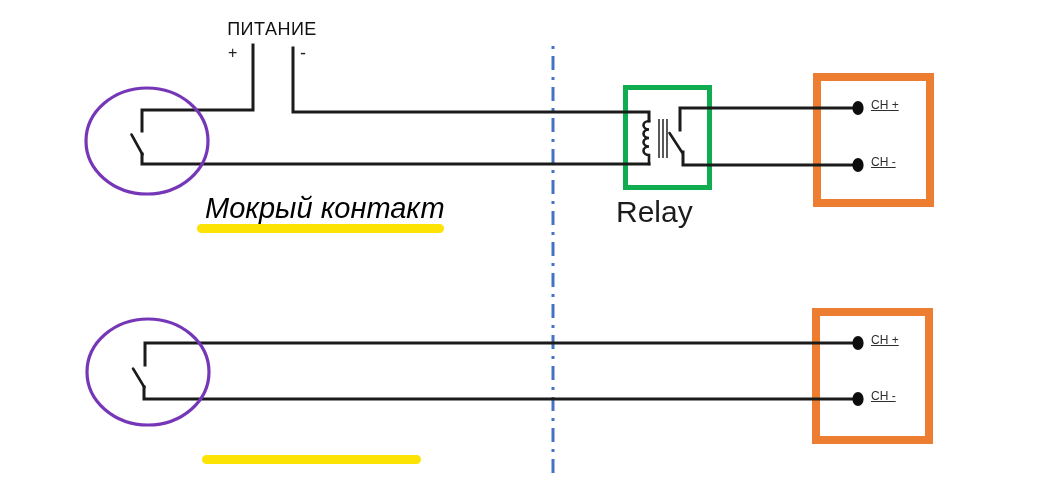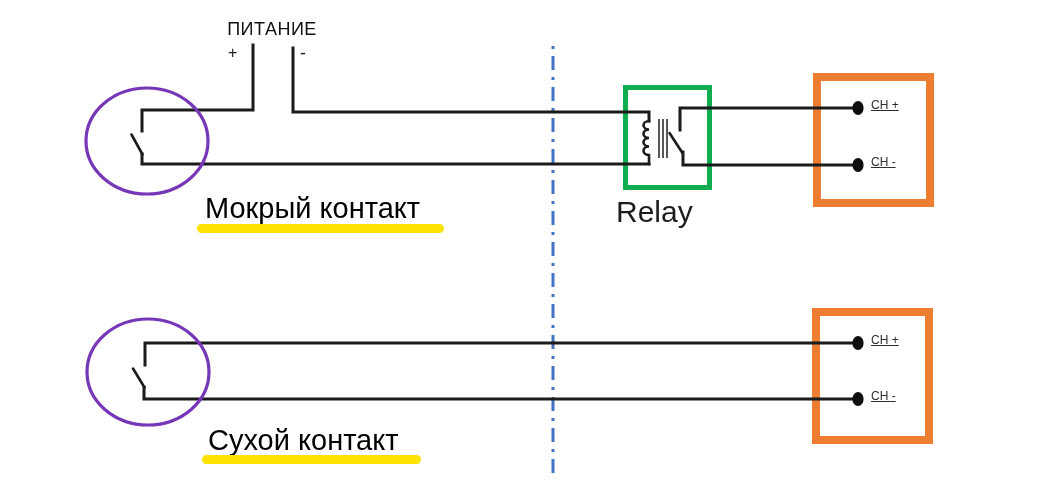--- a/index.html
+++ b/index.html
@@ -16,21 +16,21 @@
   .lbl{position:absolute; color:var(--text); white-space:nowrap; line-height:1;}
   .power-label{left:224px; top:20px; width:96px; text-align:center; font-size:18px; letter-spacing:.5px;}
   .plus-label{left:228px; top:45px; font-size:16px; color:#222;}
   .minus-label{left:300px; top:44px; font-size:18px; color:#222;}
   .relay-label{left:616px; top:197px; width:104px; text-align:left; font-size:30px; color:#1c1c1c;}
   .ch-label{font-size:12px; color:var(--label-gray);text-decoration:underline;}
   .ch-tp{left:871px; top:99px;}
   .ch-tm{left:871px; top:156px;}
   .ch-bp{left:871px; top:334px;}
   .ch-bm{left:871px; top:390px;}
-  .caption{font-size:29px; color:#000;}
+  .caption{font-size:29px; color:#000;font-style:italic;}
   .caption-wet{left:205px; top:194px;}
   .caption-dry{left:208px; top:426px;}
   .hl{position:absolute; height:9px; background:var(--yellow); border-radius:5px;}
   .hl-wet{left:197px; top:224px; width:247px;}
   .hl-dry{left:202px; top:455px; width:219px;}
   .wire{stroke:var(--wire); stroke-width:3; fill:none; stroke-linecap:square;}
   .lever{stroke:var(--wire); stroke-width:2.6; fill:none; stroke-linecap:round;}
   .core{stroke:#3c3c3c; stroke-width:1.7; fill:none;}
   .divider{stroke:var(--blue-divider); stroke-width:3; stroke-dasharray:3 7 14 7; fill:none;}
   .circ{stroke:var(--purple); stroke-width:3.2; fill:none;}
@@ -86,16 +86,15 @@
   <div class="lbl relay-label">Relay</div>
 
   <div class="lbl ch-label ch-tp">CH +</div>
   <div class="lbl ch-label ch-tm">CH -</div>
   <div class="lbl ch-label ch-bp">CH +</div>
   <div class="lbl ch-label ch-bm">CH -</div>
 
   <div class="lbl caption caption-wet">Мокрый контакт</div>
   <div class="hl hl-wet"></div>
 
-  <div class="lbl caption caption-dry">Сухой контакт</div>
   <div class="hl hl-dry"></div>
 
 </div>
 
 </body></html>

